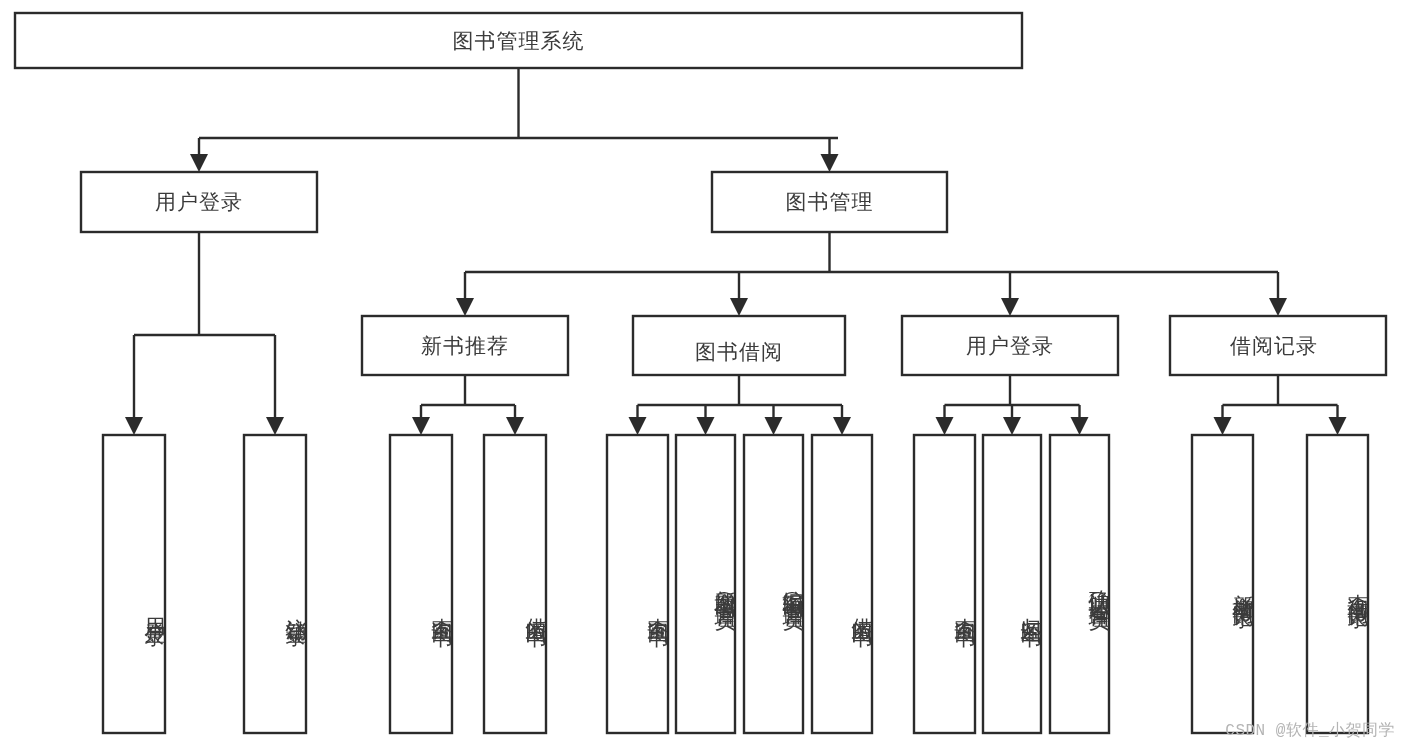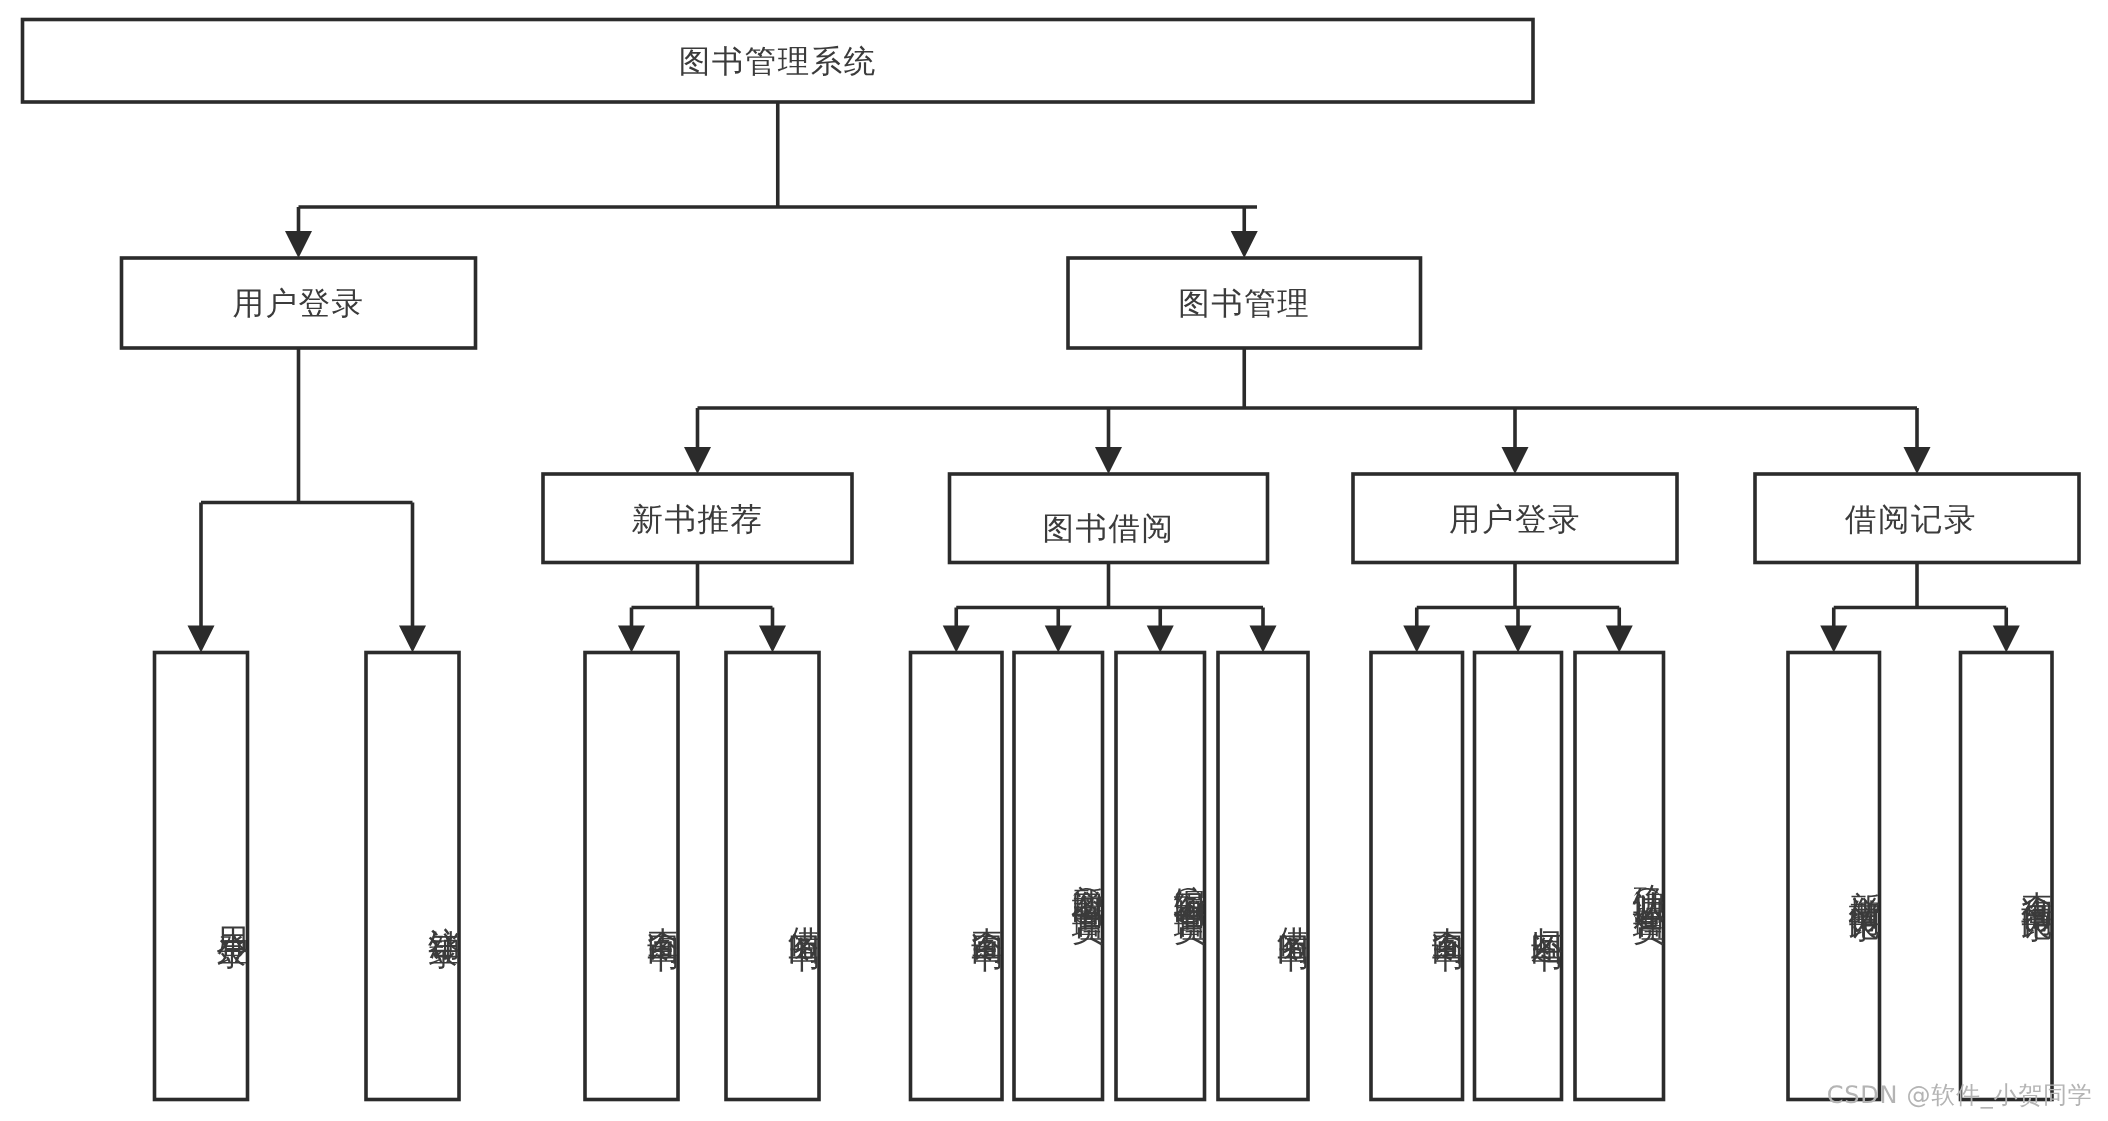--- a/index.html
+++ b/index.html
@@ -69,20 +69,21 @@
   }
   #watermark {
     position: absolute;
     right: 10px;
     bottom: 6px;
     font-size: 16px;
     color: #b4b4b4;
     letter-spacing: 0.5px;
     white-space: nowrap;
     user-select: none;
+    font-family: Liberation Mono, monospace;
   }
 </style>
 </head>
 <body>
 
 <div id="diagram-root">
 
   <svg class="flow" viewBox="0 0 1405 747">
 
     <g>

